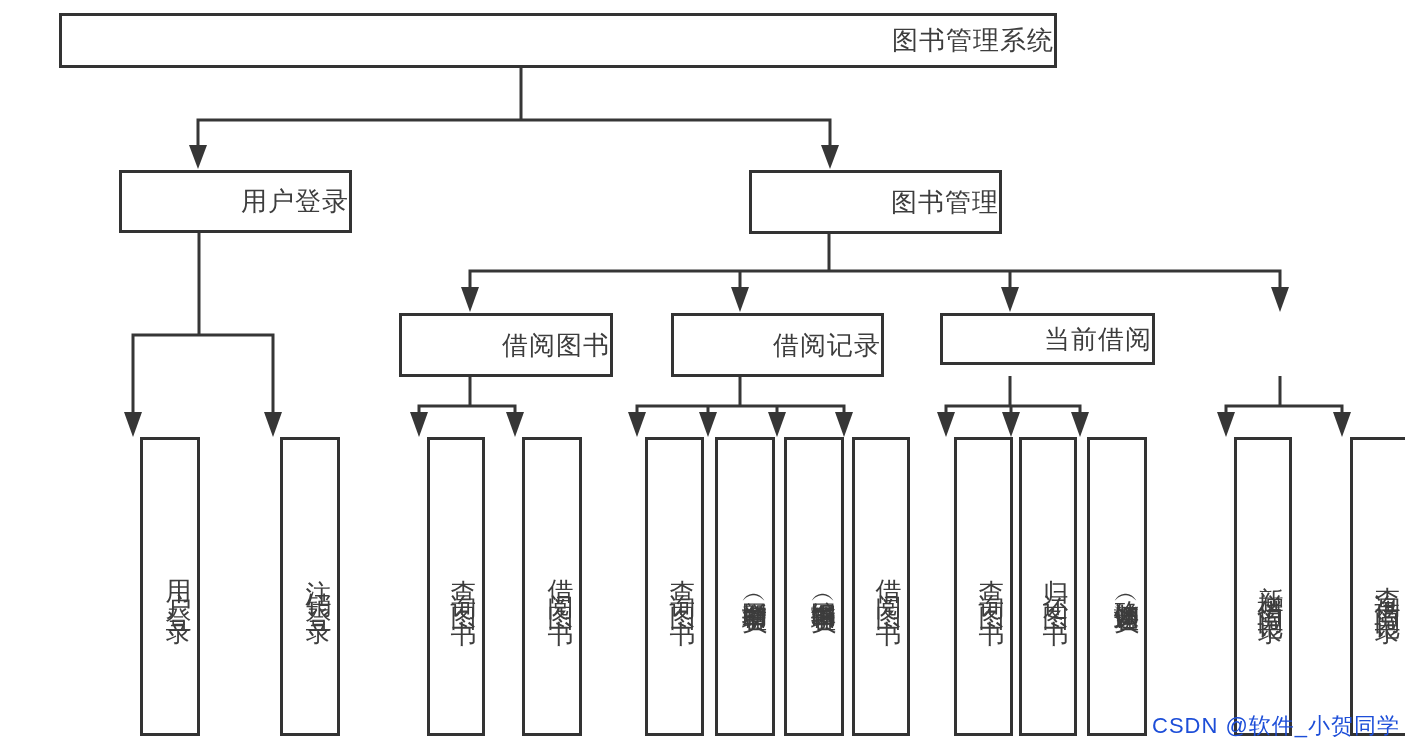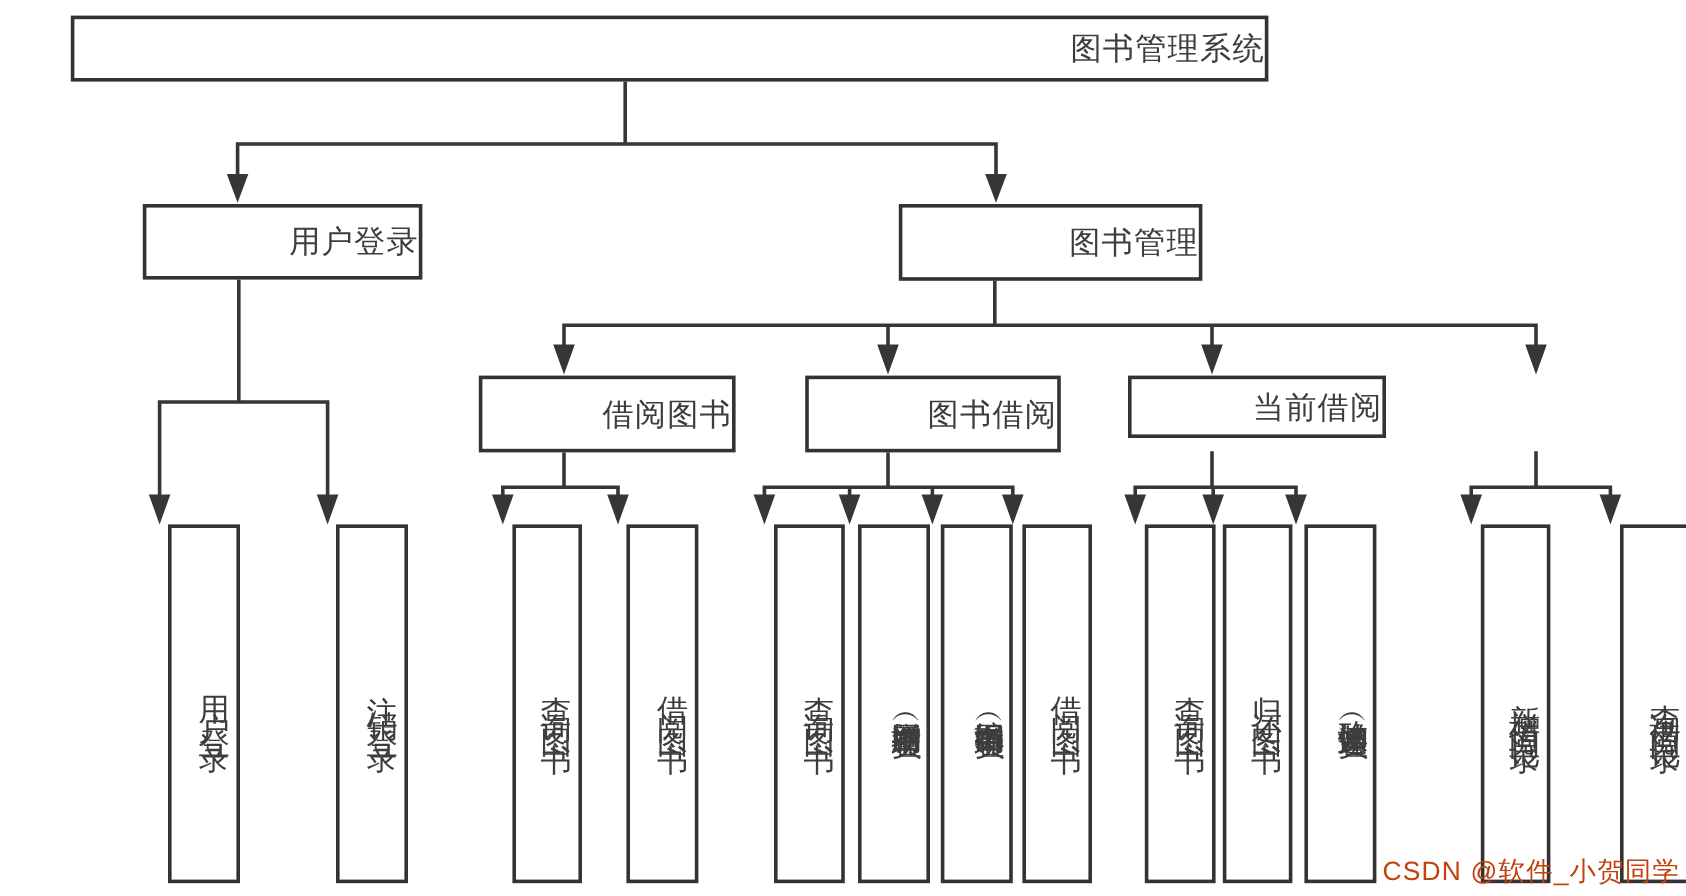--- a/index.html
+++ b/index.html
@@ -56,21 +56,21 @@
     font-size: 26px;
   }
   .vtext.s { letter-spacing: 0.52em; }
   .vtext.m { letter-spacing: 0.26em; }
   .vtext.l { letter-spacing: 0.05em; font-size: 25px; }
   .watermark {
     position: absolute;
     left: 1152px;
     top: 711px;
     font-size: 22px;
-    color: #c2410c;
+    color: #1d4ed8;
     white-space: nowrap;
     z-index: 3;
     letter-spacing: 1px;
   }
 </style>
 </head>
 <body>
 
 <div class="canvas">
 
@@ -118,21 +118,21 @@
     <span>用户登录</span>
   </div>
   <div class="node" style="left:712px; top:170px; width:253px; height:64px;">
     <span>图书管理</span>
   </div>
 
   <div class="node" style="left:362px; top:313px; width:214px; height:64px;">
     <span>借阅图书</span>
   </div>
   <div class="node" style="left:634px; top:313px; width:213px; height:64px;">
-    <span>图书借阅</span>
+    <span>借阅记录</span>
   </div>
   <div class="node" style="left:903px; top:313px; width:215px; height:52px;">
     <span>当前借阅</span>
   </div>
 
   <div class="node leaf" style="left:103px; width:60px;">
     <span class="vtext s">用户登录</span>
   </div>
   <div class="node leaf" style="left:243px; width:60px;">
     <span class="vtext s">注销登录</span>

